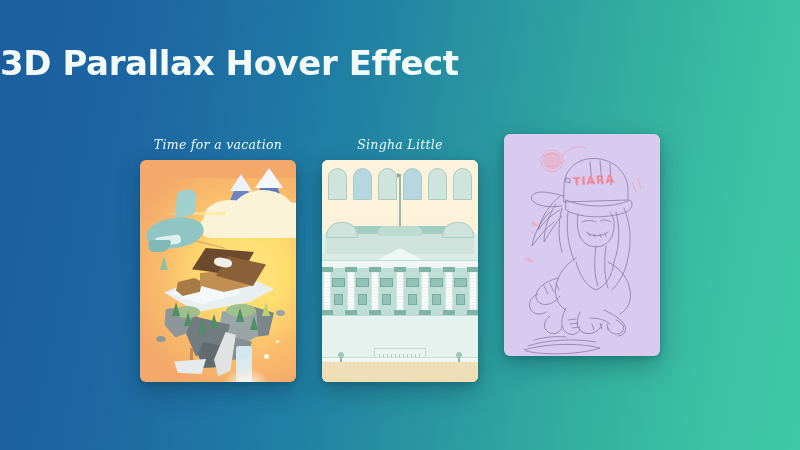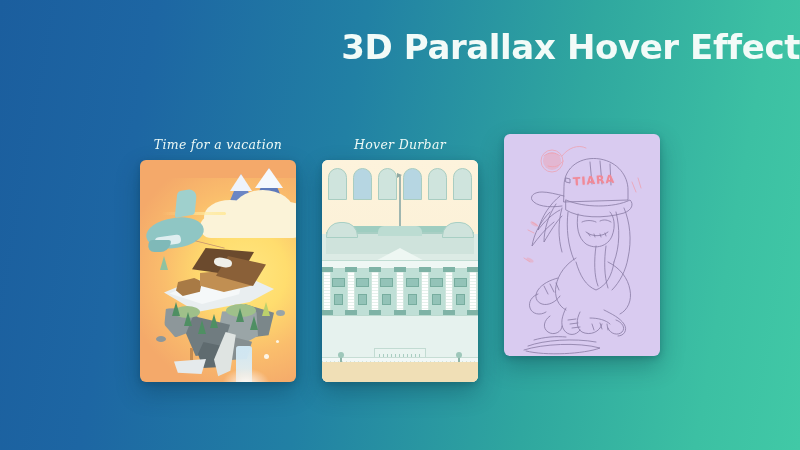--- a/index.html
+++ b/index.html
@@ -5,21 +5,21 @@
   * { margin:0; padding:0; box-sizing:border-box; }
   html, body { width:800px; height:450px; overflow:hidden; }
   body {
     font-family:"DejaVu Sans", sans-serif;
     background:linear-gradient(100deg,#1b5e9e 0%,#1d66a3 18%,#2180a4 42%,#2fa79f 68%,#3cc0a3 88%,#41c9a6 100%);
     position:relative;
   }
 
   
   .page-title{
-    position:absolute; top:27px; left:0; width:800px; text-align:right;
+    position:absolute; top:43px; left:0; width:800px; text-align:left;
     font-family:"DejaVu Sans", sans-serif;
     font-size:34px; font-weight:700; color:#f2fbf8;
     letter-spacing:-0.4px;
   }
 
   
   .cards{
     position:absolute; top:134px; left:140px;
     width:520px; display:flex; gap:26px;
   }
@@ -278,21 +278,21 @@
 
         <div class="dot" style="left:124px;top:194px;width:5px;height:5px"></div>
         <div class="dot" style="left:136px;top:180px;width:3px;height:3px"></div>
         <div class="dot" style="left:16px;top:176px;width:10px;height:6px;background:#8d979a"></div>
         <div class="dot" style="left:136px;top:150px;width:9px;height:6px;background:#9aa5a7"></div>
       </div>
     </div>
   </div>
 
   <div class="card-wrap">
-    <div class="card-label">Hover Durbar</div>
+    <div class="card-label">Singha Little</div>
     <div class="card c2">
       <div class="art">
         <div class="sky"></div>
 
         <div class="pole"></div>
         <div class="poletop"></div>
 
         <div class="body"></div>
 
         <div class="atticroof"></div>

